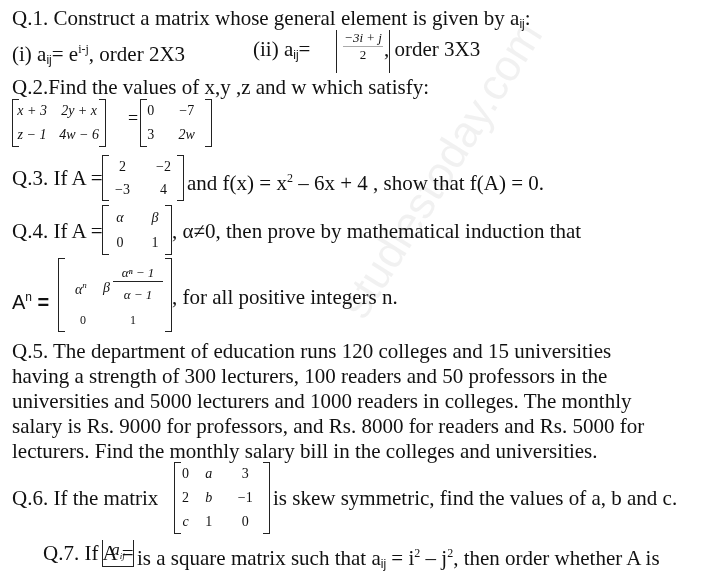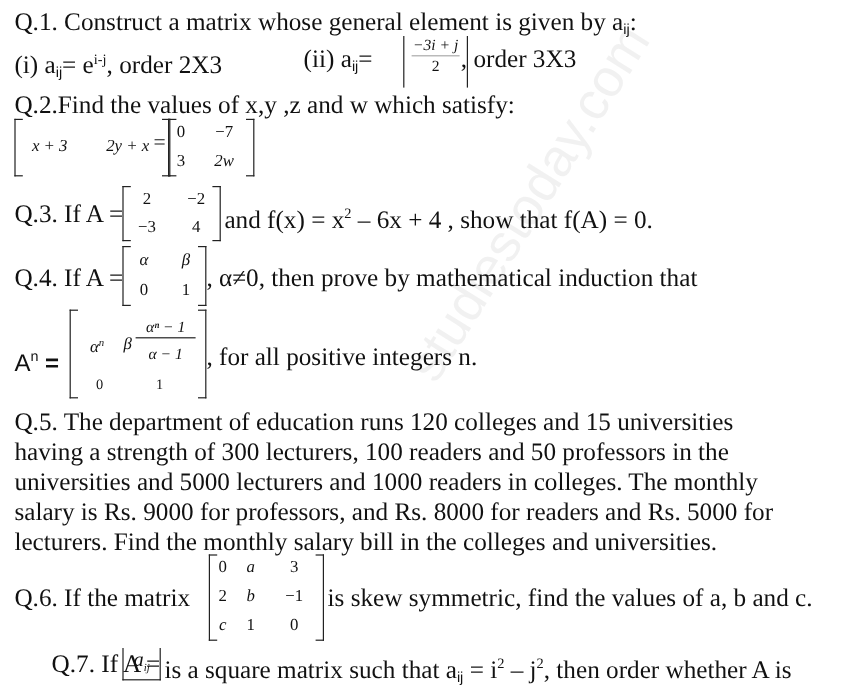--- a/index.html
+++ b/index.html
@@ -52,28 +52,32 @@
 </div>
 <div class="absval" style="left:336px; top:30px; height:43px; width:48px;">
   <span class="frac">
     <span class="num ital">−3i + j</span>
     <span class="den">2</span>
   </span>
 </div>
 <div class="line" style="top:37px; left:384px;">, order 3X3</div>
 
 <div class="line" style="top:75px;">Q.2.Find the values of x,y ,z and w which satisfy:</div>
-<div class="mat ital" style="left:12px; top:99px; width:130px; height:48px;">
+<div class="mat ital" style="left:12px; top:99px; width:94px; height:48px;">
   <div class="bl"></div>
     <div class="br"></div>
   <table>
     <tbody>
         <tr>
           <td>x + 3</td>
           <td>2y + x</td>
+        </tr>
+    <tr>
+          <td>z − 1</td>
+          <td>4w − 6</td>
         </tr>
   </tbody>
     </table>
 </div>
 <div class="eq" style="left:128px; top:108px;">=</div>
 <div class="mat" style="left:140px; top:99px; width:72px; height:48px;">
   <div class="bl"></div>
     <div class="br"></div>
   <table>
     <tbody>

